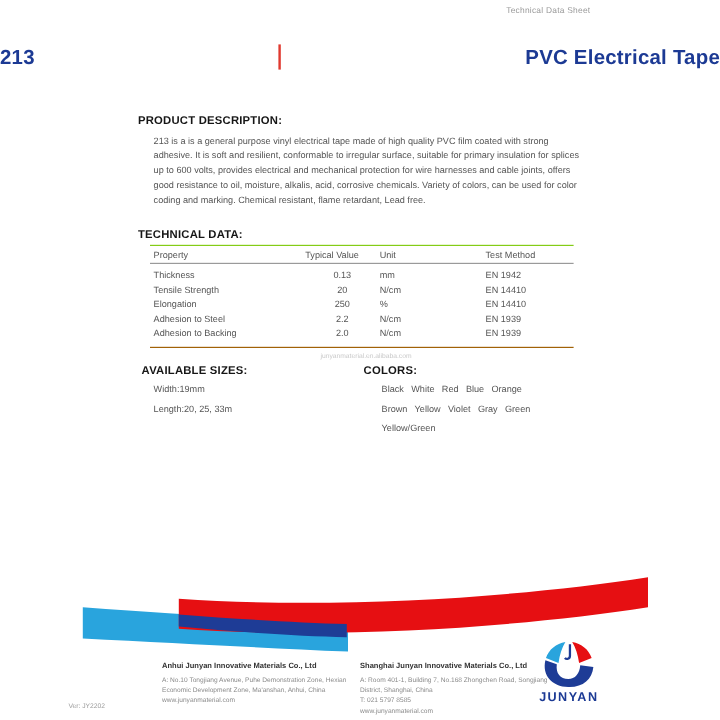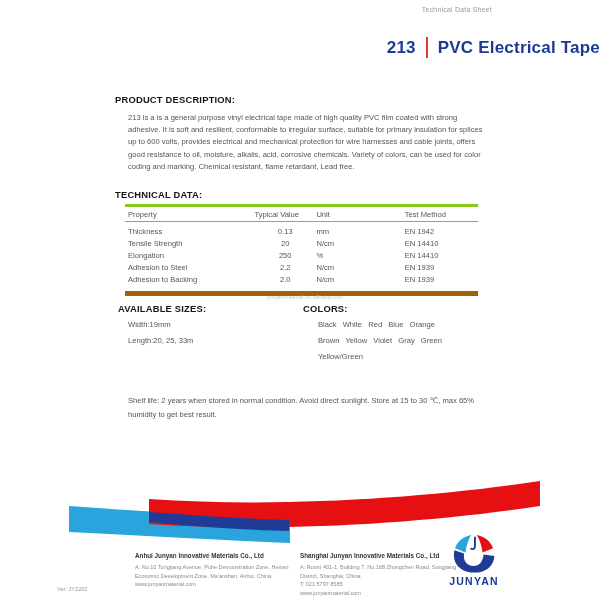--- a/index.html
+++ b/index.html
@@ -3,35 +3,35 @@
 <meta charset="utf-8">
 <style>
   html,body{margin:0;padding:0;background:#ffffff;}
   .page{
     position:relative;width:600px;height:600px;background:#ffffff;overflow:hidden;
     font-family:"Liberation Sans","DejaVu Sans",sans-serif;color:#555;
   }
   
   .tds-label{position:absolute;top:6px;right:108px;font-size:7px;color:#9a9a9a;letter-spacing:.2px;}
   
-  .title-row{position:absolute;top:37px;left:0;width:600px;display:flex;justify-content:flex-end;align-items:center;gap:10px;}
+  .title-row{position:absolute;top:37px;left:0;width:600px;display:flex;justify-content:space-between;align-items:center;gap:10px;}
   .title-row .code,.title-row .name{font-size:17px;font-weight:700;color:#1c3a94;letter-spacing:.2px;}
   .title-row .divider{width:2px;height:21px;background:#e0392f;}
   
   .sec-head{position:absolute;font-size:9.4px;font-weight:700;color:#161616;letter-spacing:.2px;}
   .h-desc{top:94px;left:115px;}
   .h-tech{top:189px;left:115px;}
   .h-sizes{top:303px;left:118px;}
   .h-colors{top:303px;left:303px;}
   
   .desc{position:absolute;top:112px;left:128px;width:360px;font-size:7.6px;line-height:12.2px;color:#555;}
   
   .table{position:absolute;top:204px;left:125px;width:353px;font-size:7.6px;color:#555;}
-  .t-head{display:flex;border-top:3px solid #84cc16;border-bottom:1px solid #9a9a9a;height:14px;align-items:center;}
-  .t-body{border-bottom:5px solid #a16207;padding:3px 0 5px 0;}
+  .t-head{display:flex;border-top:1px solid #84cc16;border-bottom:1px solid #9a9a9a;height:14px;align-items:center;}
+  .t-body{border-bottom:1px solid #a16207;padding:3px 0 5px 0;}
   .t-row{display:flex;height:12.2px;align-items:center;}
   .c1{width:110px;padding-left:3px;}
   .c2{width:80px;text-align:center;}
   .c3{width:86px;}
   .c4{width:74px;}
   .t-head .c2,.t-head .c3{padding-left:0;}
   .t-row .c2{padding-left:17px;box-sizing:border-box;}
   .t-row .c4,.t-head .c4{padding-left:3px;}
   
   .watermark{position:absolute;top:294px;left:0;width:610px;text-align:center;font-size:5.6px;color:#c9c9c9;}
@@ -121,21 +121,20 @@
   <div class="sec-head h-sizes">AVAILABLE SIZES:</div>
   <div class="sec-head h-colors">COLORS:</div>
 
   <div class="size-line s0">Width:19mm</div>
   <div class="size-line s1">Length:20, 25, 33m</div>
 
   <div class="color-line k0">Black  White  Red  Blue Orange</div>
   <div class="color-line k1">Brown  Yellow Violet  Gray  Green</div>
   <div class="color-line k2">Yellow/Green</div>
 
-  <div class="note2">Shelf life: 2 years when stored in normal condition. Avoid direct sunlight. Store at 15 to 30 ℃, max 65% humidity to get best result.</div>
 
   <svg class="ribbons" viewBox="0 0 600 85" xmlns="http://www.w3.org/2000/svg">
     <path d="M69,36 C150,42 220,46 290,49 L290,73 C220,70 150,66 69,62 Z" fill="#29a4dd"></path>
     <path d="M149,29 C280,38 430,28 540,11 L540,36 C430,53 280,63 149,54 Z" fill="#e60f12"></path>
     <path d="M149,42 C200,46 250,49 289,50 L289,61 C250,60 200,57 149,52 Z" fill="#1e3c96"></path>
   </svg>
 
   <div class="ver">Ver:  JY2202</div>
 
   <div class="company co-left">

